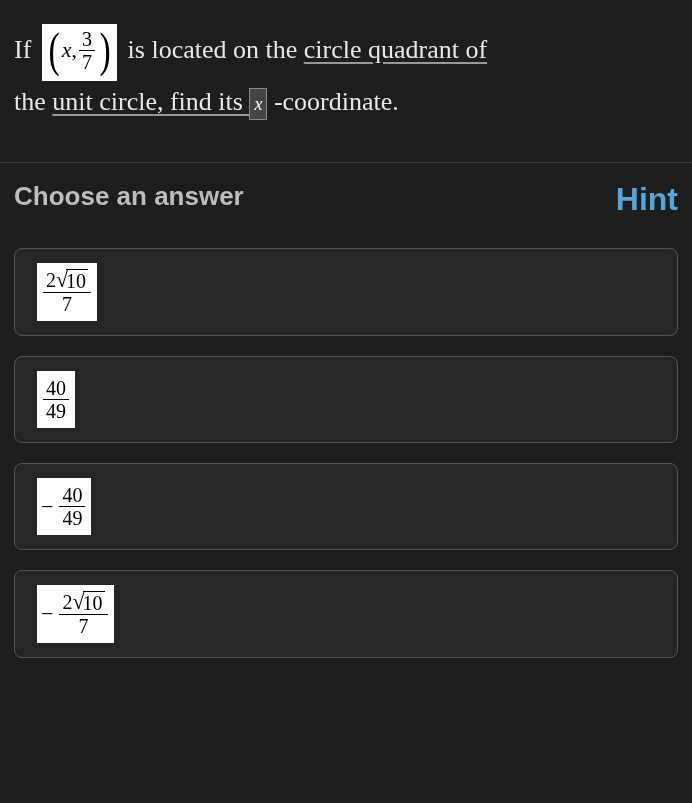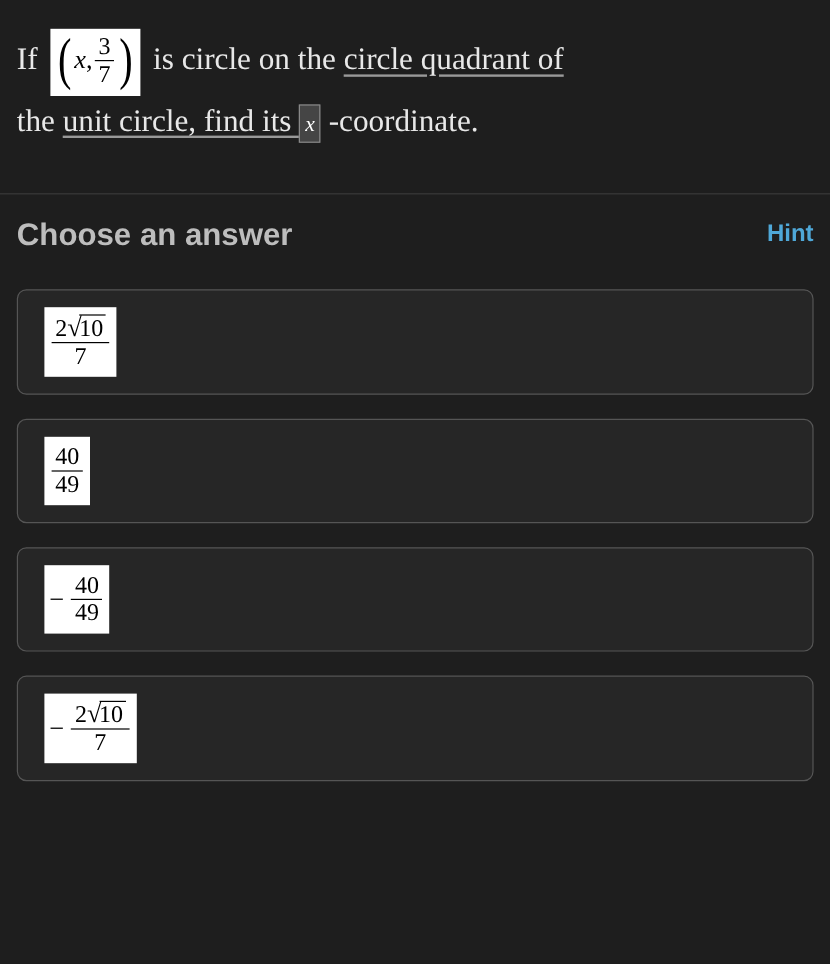--- a/index.html
+++ b/index.html
@@ -83,33 +83,33 @@
   .divider {
     border-top: 1px solid #3a3a3a;
     margin-top: 16px;
   }
   .answer-section {
     padding: 18px 14px 18px 14px;
   }
   .answer-header {
     display: flex;
     justify-content: space-between;
-    align-items: center;
+    align-items: flex-start;
     margin-bottom: 30px;
   }
   .choose-label {
     color: #bdbdbd;
     font-family: -apple-system, Arial, sans-serif;
     font-size: 26px;
     font-weight: 600;
   }
   .hint-link {
     color: #4fa8d8;
     font-family: -apple-system, Arial, sans-serif;
-    font-size: 20px;
+    font-size: 32px;
     font-weight: 700;
     cursor: pointer;
   }
   .option {
     border: 1px solid #555;
     border-radius: 8px;
     background: #262626;
     padding: 14px 18px;
     margin-bottom: 20px;
     display: flex;
@@ -157,21 +157,21 @@
         <span class="ital">x</span>
           <span>, </span>
         <span class="frac">
           <span class="num">3</span>
           <span class="den">7</span>
         </span>
       </span>
       <span class="paren">)</span>
     </span>
   </span>
-  <span class="question-inline"> is circle on the </span><span class="question-inline underline-text">circle quadrant of</span>
+  <span class="question-inline"> is located on the </span><span class="question-inline underline-text">circle quadrant of</span>
   <br>
   <span class="question-inline">the </span><span class="question-inline underline-text">unit circle, find its </span>
   <span class="var-box">x</span>
   <span class="question-inline"> -coordinate.</span>
 </div>
 
 <div class="divider"></div>
 
 <div class="answer-section">
   <div class="answer-header">

